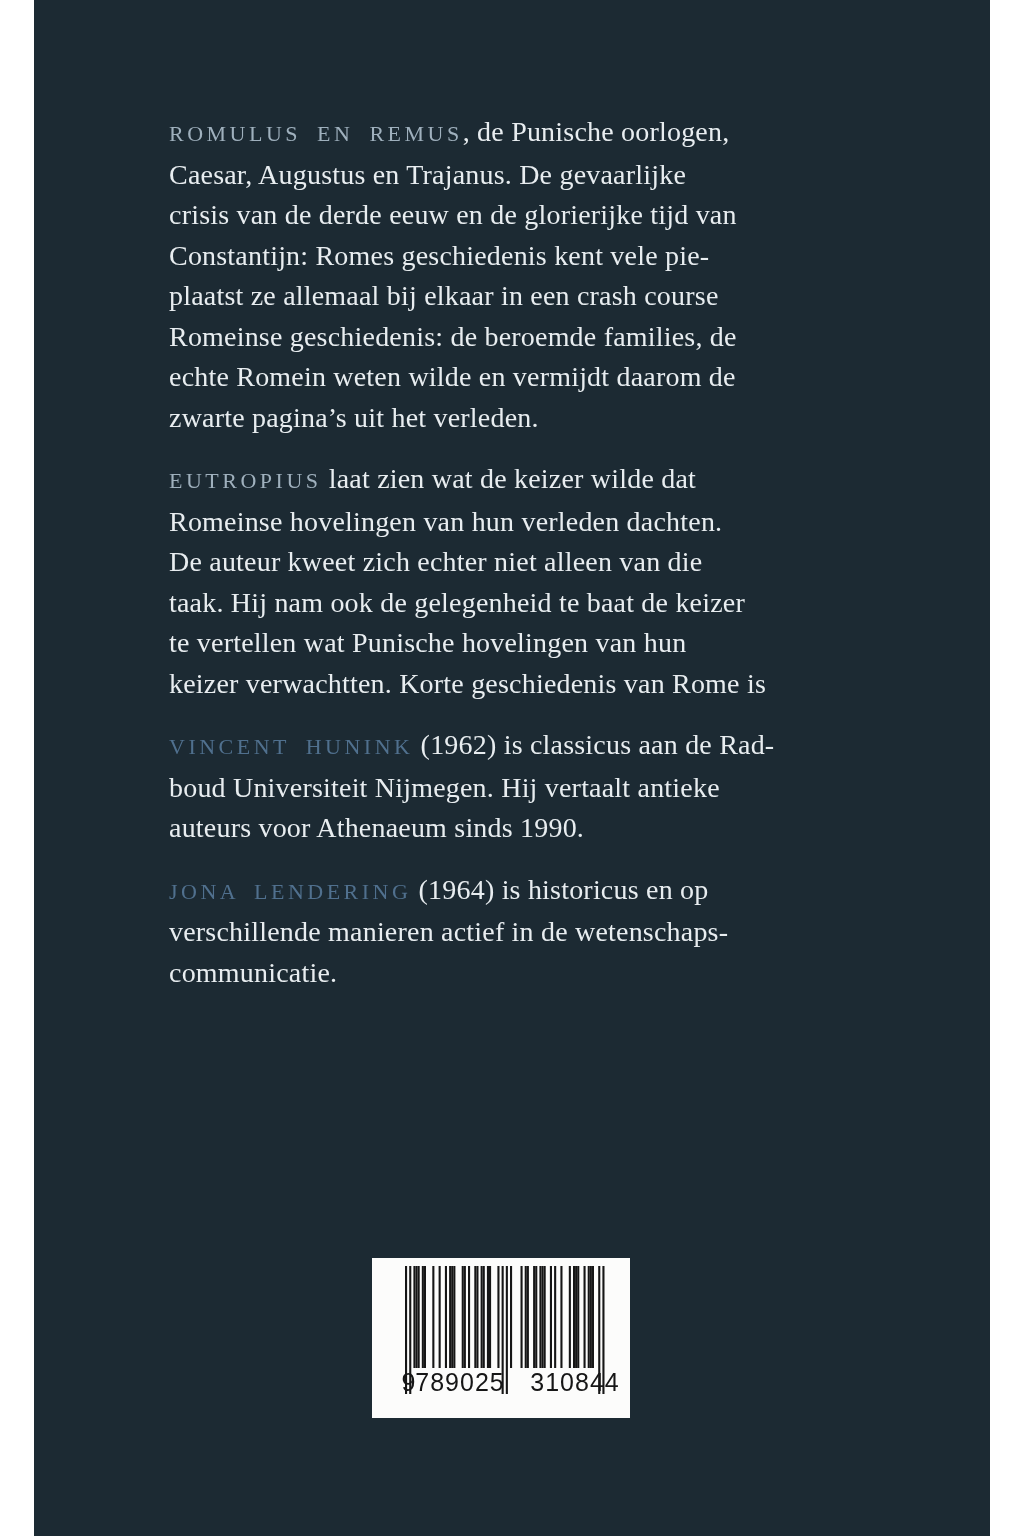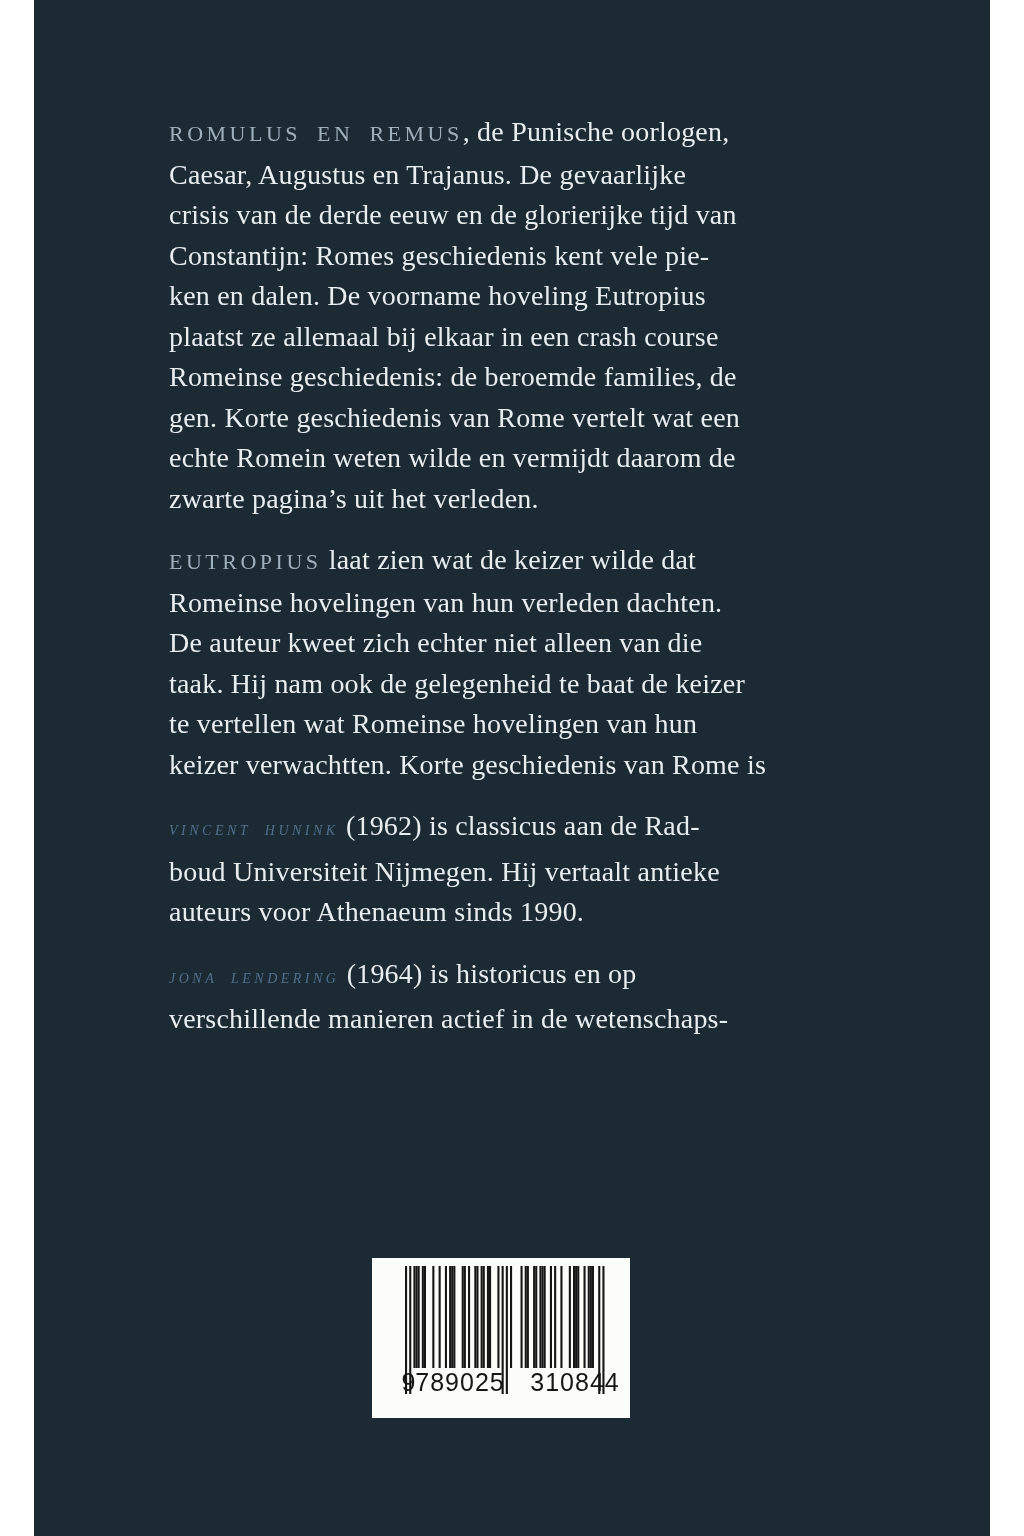--- a/index.html
+++ b/index.html
@@ -33,25 +33,24 @@
   .line { white-space: nowrap; }
   .seg-n  { }
   .seg-i  { }
   .seg-sc {
     font-size: 22px;
     letter-spacing: 3.5px;
     word-spacing: 7px;
     color: #9fb0bd;
   }
   .seg-scb {
-    font-size: 14px;
+    font-size: 22px;
     letter-spacing: 3.5px;
     word-spacing: 7px;
     color: #50708e;
-    font-style: italic;
   }
   .barcode-box {
     position: absolute;
     left: 338px; top: 1258px;
     width: 258px; height: 160px;
     background: #fcfcfb;
   }
   .barcode-inner {
     position: relative;
     width: 220px; height: 140px;
@@ -75,43 +74,42 @@
 
 <div class="page">
   <div class="cover">
 
     <div class="text-block">
       <div class="para">
           <div class="line"><span class="seg-sc">ROMULUS EN REMUS</span><span class="seg-n">, de Punische oorlogen,</span></div>
           <div class="line"><span class="seg-n">Caesar, Augustus en Trajanus. De gevaarlijke</span></div>
           <div class="line"><span class="seg-n">crisis van de derde eeuw en de glorierijke tijd van</span></div>
           <div class="line"><span class="seg-n">Constantijn: Romes geschiedenis kent vele pie-</span></div>
-          <div class="line"><span class="seg-n">ken en dalen. De voorname hoveling Eutropius</span></div>
           <div class="line"><span class="seg-n">plaatst ze allemaal bij elkaar in een </span><span class="seg-i">crash course</span></div>
           <div class="line"><span class="seg-n">Romeinse geschiedenis: de beroemde families, de</span></div>
-          <div class="line"><span class="seg-n">gen. </span><span class="seg-i">Korte geschiedenis van Rome</span><span class="seg-n"> vertelt wat een</span></div>
           <div class="line"><span class="seg-n">echte Romein weten wilde en vermijdt daarom de</span></div>
           <div class="line"><span class="seg-n">zwarte pagina’s uit het verleden.</span></div>
         </div>
       <div class="para">
           <div class="line"><span class="seg-sc">EUTROPIUS</span><span class="seg-n"> laat zien wat de keizer wilde dat</span></div>
           <div class="line"><span class="seg-n">Romeinse hovelingen van hun verleden dachten.</span></div>
           <div class="line"><span class="seg-n">De auteur kweet zich echter niet alleen van die</span></div>
           <div class="line"><span class="seg-n">taak. Hij nam ook de gelegenheid te baat de keizer</span></div>
-          <div class="line"><span class="seg-n">te vertellen wat Romeinse hovelingen van hun</span></div>
+          <div class="line"><span class="seg-n">te vertellen wat Punische hovelingen van hun</span></div>
           <div class="line"><span class="seg-n">keizer verwachtten. </span><span class="seg-i">Korte geschiedenis van Rome</span><span class="seg-n"> is</span></div>
         </div>
       <div class="para">
           <div class="line"><span class="seg-scb">VINCENT HUNINK</span><span class="seg-n"> (1962) is classicus aan de Rad-</span></div>
           <div class="line"><span class="seg-n">boud Universiteit Nijmegen. Hij vertaalt antieke</span></div>
           <div class="line"><span class="seg-n">auteurs voor Athenaeum sinds 1990.</span></div>
         </div>
       <div class="para">
           <div class="line"><span class="seg-scb">JONA LENDERING</span><span class="seg-n"> (1964) is historicus en op</span></div>
           <div class="line"><span class="seg-n">verschillende manieren actief in de wetenschaps-</span></div>
+          <div class="line"><span class="seg-n">communicatie.</span></div>
         </div>
     </div>
 
     <div class="barcode-box">
       <div class="barcode-inner">
         <svg id="bc-svg" width="220" height="132">
             <rect x="14.0" y="0" width="2.1" height="128" fill="#161616"></rect>
             <rect x="18.2" y="0" width="2.1" height="128" fill="#161616"></rect>
             <rect x="22.4" y="0" width="2.1" height="102" fill="#161616"></rect>
             <rect x="24.5" y="0" width="2.1" height="102" fill="#161616"></rect>

